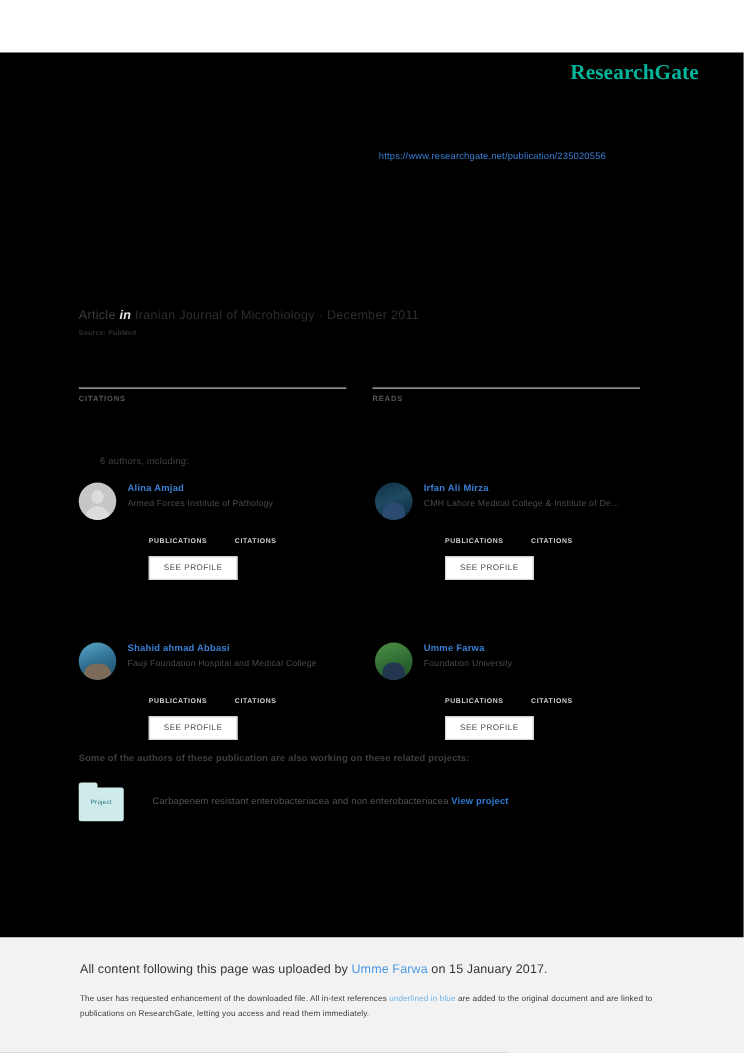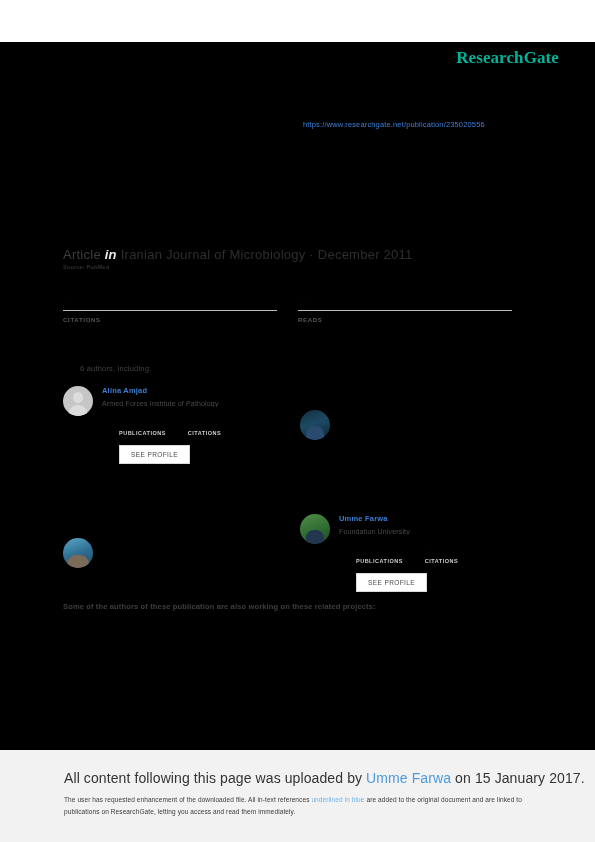--- a/index.html
+++ b/index.html
@@ -73,21 +73,21 @@
     line-height: 16px;
     color: #050505;
     font-weight: bold;
   }
 
   
   .article-line {
     position: absolute;
     top: 247px;
     left: 63px;
-    font-size: 13px;
+    font-size: 10px;
     color: #2e2e2e;
     letter-spacing: 0.25px;
     white-space: nowrap;
   }
   .article-line .lbl { color: #3d3d3d; }
   .article-line .in  { color: #eaeaea; font-style: italic; font-weight: bold; }
   .article-line .jrn { color: #2e2e2e; }
 
   .source-line {
     position: absolute;
@@ -304,21 +304,21 @@
   .footer {
     position: absolute;
     top: 750px; left: 0;
     width: 595px; height: 92px;
     background: #f2f2f2;
   }
   .footer-main {
     position: absolute;
     top: 20px;
     left: 64px;
-    font-size: 14px;
+    font-size: 10px;
     color: #333333;
     letter-spacing: 0.1px;
     text-align: center;
   }
   .footer-main .user { color: #4e9ae0; }
   .footer-sub {
     position: absolute;
     top: 44px;
     left: 64px;
     width: 470px;
@@ -385,28 +385,58 @@
               <div class="astat-num">24</div>
               <div class="astat-label">CITATIONS</div>
             </div>
           </div>
           <div class="see-profile">SEE PROFILE</div>
         </div>
       </div>
 
       <div class="author-cell">
         <div class="avatar photo-a"></div>
+        <div class="author-info">
+          <div class="author-name">Irfan Ali Mirza</div>
+          <div class="author-affil">CMH Lahore Medical College &amp; Institute of De…</div>
+          <div class="author-stats">
+            <div class="astat">
+              <div class="astat-num">46</div>
+              <div class="astat-label">PUBLICATIONS</div>
+            </div>
+            <div class="astat">
+              <div class="astat-num">177</div>
+              <div class="astat-label">CITATIONS</div>
+            </div>
+          </div>
+          <div class="see-profile">SEE PROFILE</div>
+        </div>
       </div>
 
     </div>
 
     <div class="author-row">
 
       <div class="author-cell">
         <div class="avatar photo-b"></div>
+        <div class="author-info">
+          <div class="author-name">Shahid ahmad Abbasi</div>
+          <div class="author-affil">Fauji Foundation Hospital and Medical College</div>
+          <div class="author-stats">
+            <div class="astat">
+              <div class="astat-num">41</div>
+              <div class="astat-label">PUBLICATIONS</div>
+            </div>
+            <div class="astat">
+              <div class="astat-num">190</div>
+              <div class="astat-label">CITATIONS</div>
+            </div>
+          </div>
+          <div class="see-profile">SEE PROFILE</div>
+        </div>
       </div>
 
       <div class="author-cell">
         <div class="avatar photo-c"></div>
         <div class="author-info">
           <div class="author-name">Umme Farwa</div>
           <div class="author-affil">Foundation University</div>
           <div class="author-stats">
             <div class="astat">
               <div class="astat-num">14</div>
@@ -422,20 +452,29 @@
       </div>
 
     </div>
 
   </div>
 
   <div class="projects-heading">Some of the authors of these publication are also working on these related projects:</div>
 
   <div class="projects">
 
+    <div class="project-row">
+      <div class="folder">
+        <div class="folder-label">Project</div>
+      </div>
+      <div class="project-text">
+        <span>Carbapenem resistant enterobacteriacea and non enterobacteriacea</span>
+        <span class="viewlink">View project</span>
+      </div>
+    </div>
 
 
   </div>
 
   <div class="footer">
     <div class="footer-main">
       <span>All content following this page was uploaded by </span><span class="user">Umme Farwa</span><span> on 15 January 2017.</span>
     </div>
     <div class="footer-sub">
       <span>The user has requested enhancement of the downloaded file. All in-text references </span><span class="blue">underlined in blue</span><span> are added to the original document and are linked to publications on ResearchGate, letting you access and read them immediately.</span>

